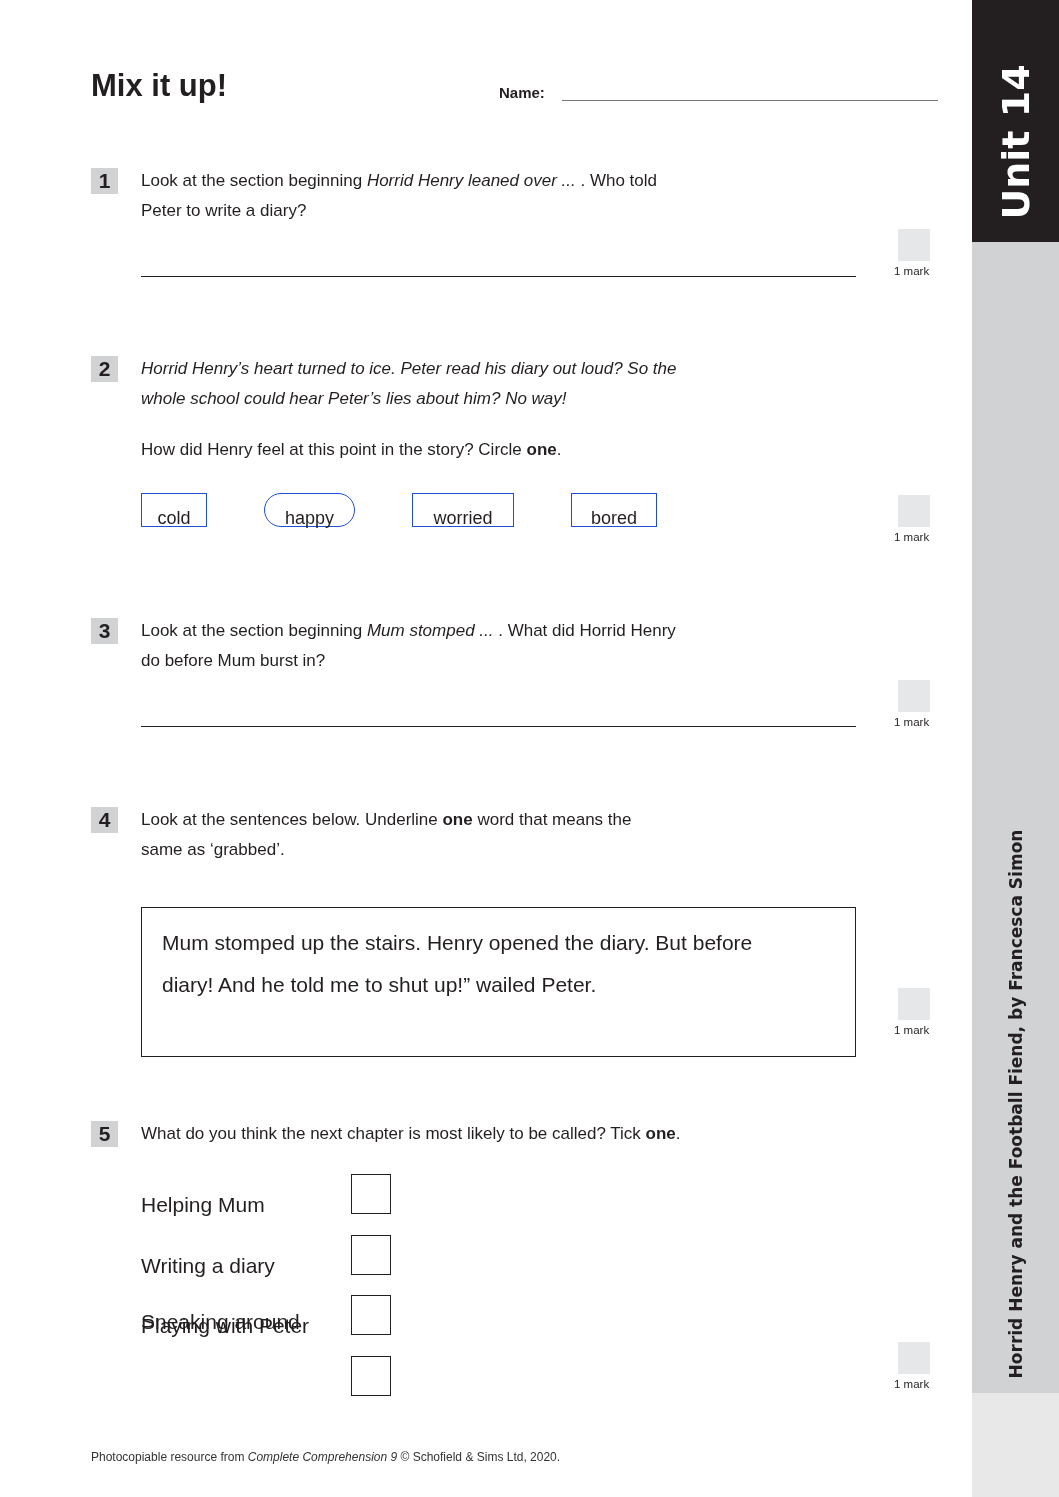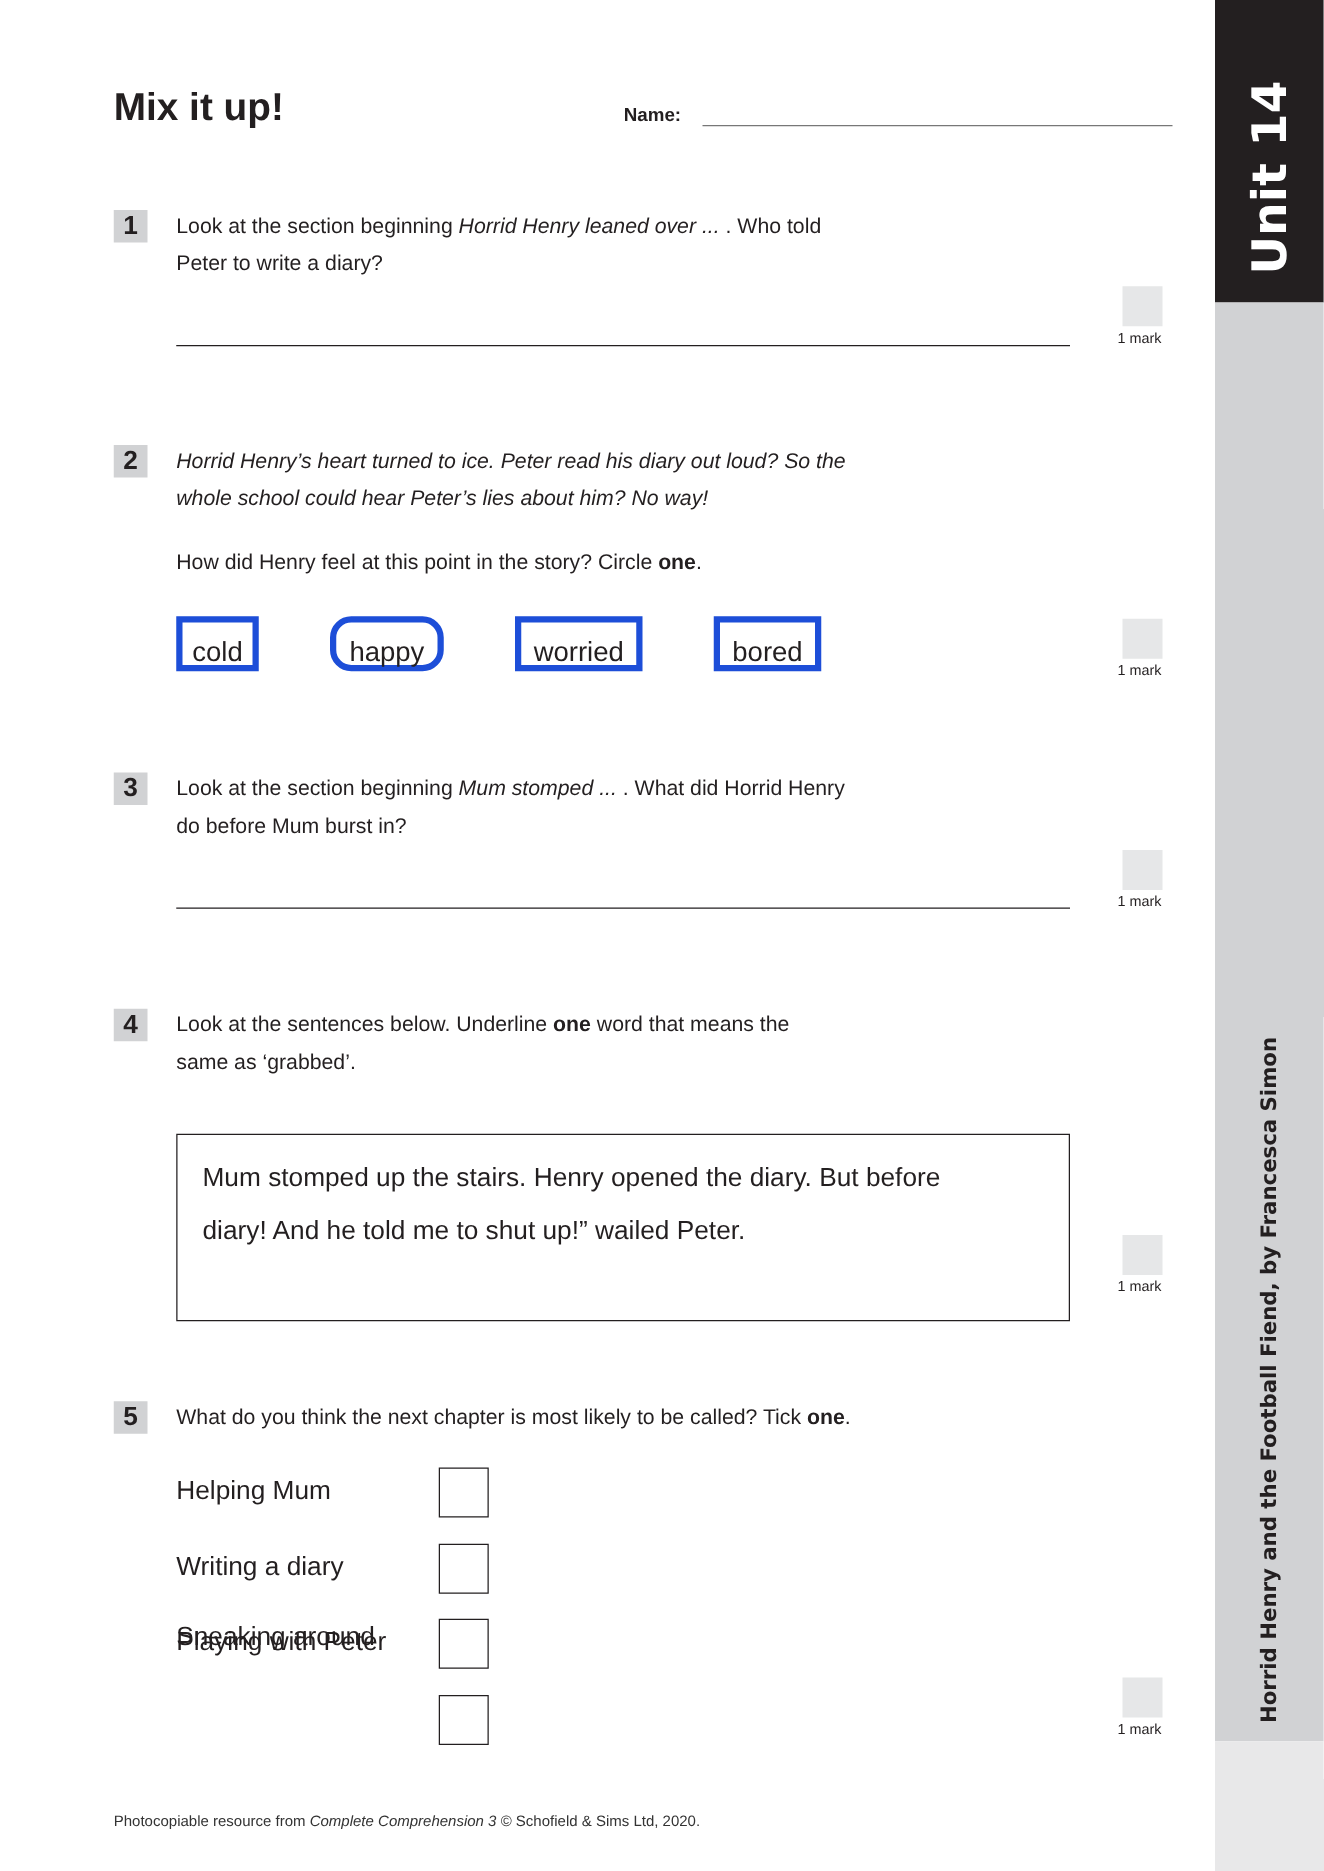--- a/index.html
+++ b/index.html
@@ -17,24 +17,24 @@
        color:#231f20;font-weight:bold;font-size:17px;white-space:nowrap;font-family:"DejaVu Sans",sans-serif;}
   .title{left:91px;top:68px;font-size:31px;font-weight:bold;}
   .name-label{left:499px;top:84px;font-size:15px;font-weight:bold;}
   .name-line{left:562px;top:100px;width:376px;height:0;border-top:1px solid #777;}
   .qnum{width:27px;height:26px;background:#d1d2d4;font-weight:bold;font-size:21px;text-align:center;line-height:26px;}
   .qtext{font-size:17px;line-height:30px;}
   .qtext i{font-style:italic;}
   .answer-line{height:0;border-top:1.5px solid #231f20;}
   .mark-box{width:32px;height:32px;background:#e6e7e8;}
   .mark-label{font-size:11.5px;color:#231f20;}
-  .choice{border:5px solid #1d4ed8;height:44px;line-height:48px;font-size:22px;text-align:center;box-sizing:border-box;}
+  .choice{border:1px solid #1d4ed8;height:34px;line-height:48px;font-size:18px;text-align:center;box-sizing:border-box;}
   .passage{left:141px;top:887px;width:715px;height:150px;border:1px solid #231f20;box-sizing:border-box;
       padding:14px 20px;font-size:21px;line-height:42px;margin-top:20px;}
-  .tick-label{font-size:21px;}
+  .tick-label{font-size:21px;margin-top:12px;}
   .tick-box{width:40px;height:40px;border:1px solid #231f20;box-sizing:border-box;}
   .footer{left:91px;top:1450px;font-size:12px;color:#333;}
   .footer i{font-style:italic;}
 </style>
 </head>
 <body>
 
 <div class="abs sidebar-dark"></div>
 <div class="abs sidebar-gray"></div>
 <div class="abs sidebar-light"></div>
@@ -103,14 +103,14 @@
 <div class="abs tick-label" style="left:141px;top:1242px;">Writing a diary</div>
 <div class="abs tick-box" style="left:351px;top:1235px;"></div>
 <div class="abs tick-label" style="left:141px;top:1302px;">Playing with Peter</div>
 <div class="abs tick-box" style="left:351px;top:1295px;"></div>
 <div class="abs tick-label" style="left:141px;top:1298px;">Sneaking around</div>
 <div class="abs tick-box" style="left:351px;top:1356px;"></div>
 <div class="abs mark-box" style="left:898px;top:1342px;"></div>
 <div class="abs mark-label" style="left:894px;top:1378px;">1 mark</div>
 
 <div class="abs footer">
-  <span>Photocopiable resource from </span><i>Complete Comprehension 3</i><span> © Schofield &amp; Sims Ltd, 2020.</span>
+  <span>Photocopiable resource from </span><i>Complete Comprehension 9</i><span> © Schofield &amp; Sims Ltd, 2020.</span>
 </div>
 
 </body></html>

